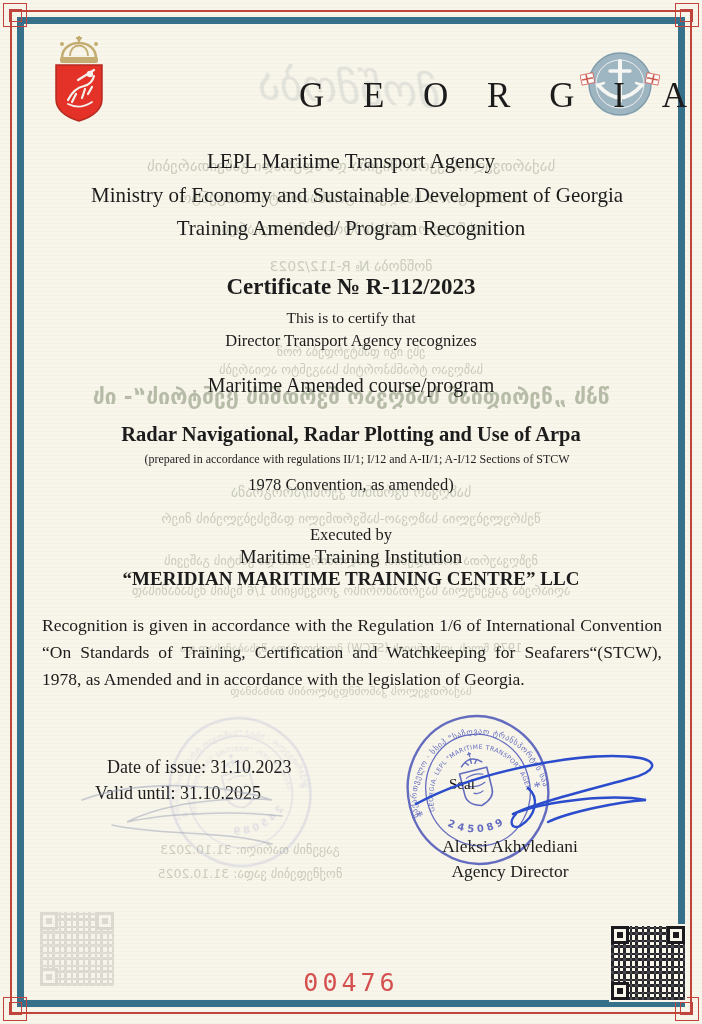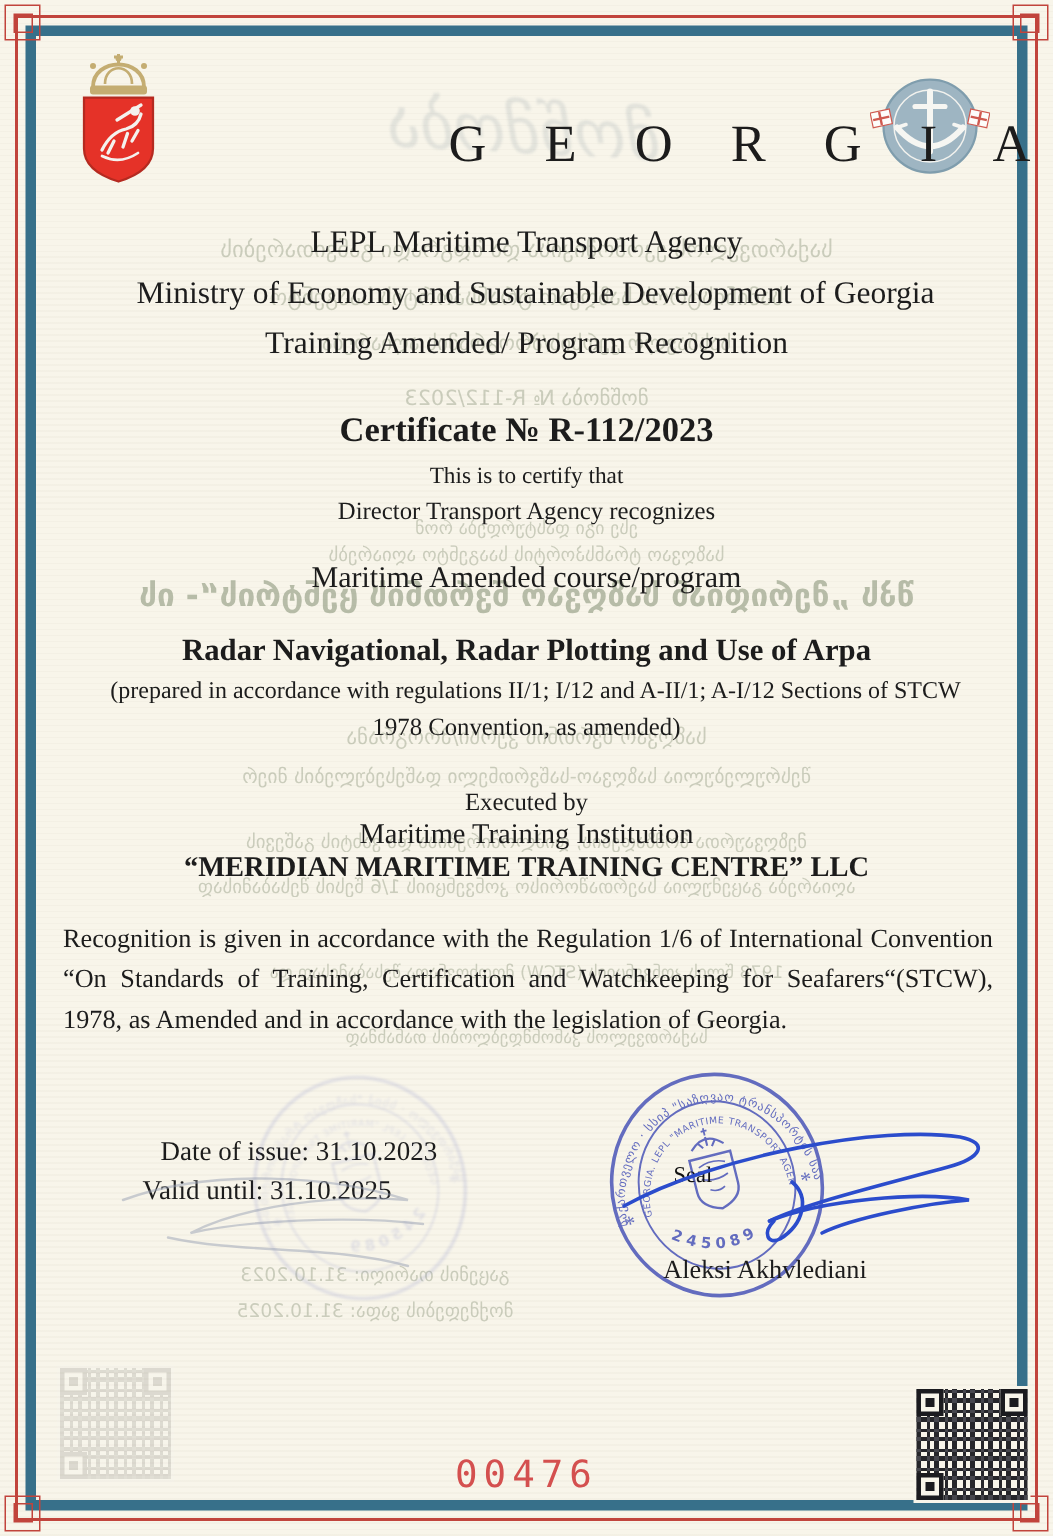--- a/index.html
+++ b/index.html
@@ -53,21 +53,21 @@
   .hline{position:absolute;left:0;right:0;margin:0;text-align:center;font-size:21px;}
   .h1{top:149px;} .h2{top:183px;margin-left:12px;} .h3{top:216px;}
 
   
   .cnum{position:absolute;top:274px;left:0;right:0;margin:0;text-align:center;font-size:23px;font-weight:600;}
   .bline{position:absolute;left:0;right:0;margin:0;text-align:center;}
   .certify1{top:309px;font-size:15.5px;}
   .certify2{top:331px;font-size:16.5px;}
   .course-intro{top:374px;font-size:20px;}
   .course-title{top:423px;font-size:20.5px;font-weight:bold;}
-  .note1{top:452px;font-size:16px;margin-left:12px;}
+  .note1{top:452px;font-size:12px;margin-left:12px;}
   .note2{top:475px;font-size:16.5px;}
   .executed{top:525px;font-size:16.5px;}
   .inst-type{top:546px;font-size:19px;}
   .inst-name{top:568px;font-size:19px;font-weight:bold;}
   .paragraph{position:absolute;top:612px;left:42px;width:620px;margin:0;
     font-size:17.5px;line-height:1.55;text-align:justify;}
 
   
   .date-issue{position:absolute;left:95px;top:745px;margin:12px;font-size:18px;}
   .valid-until{position:absolute;left:95px;top:783px;margin:0;font-size:18px;}
@@ -247,20 +247,21 @@
 
   <svg class="signature" width="260" height="105" viewBox="0 0 260 105">
     <g fill="none" stroke="#2b4ccc" stroke-width="2.4" stroke-linecap="round">
       <path d="M8,62 C70,28 180,8 232,16 C252,20 246,30 224,36 C180,48 130,60 105,72"></path>
       <path d="M105,72 C140,58 205,52 238,58 C210,60 160,70 140,80"></path>
       <path d="M120,46 C132,56 128,74 112,84 C104,88 100,80 108,72"></path>
     </g>
   </svg>
 
   <p class="signer-name">Aleksi Akhvlediani</p>
+  <p class="signer-title">Agency Director</p>
 
   <div class="qr qr-ghost">
     <div class="qr-body">
         <div class="finder f-tl"></div>
         <div class="finder f-tr"></div>
         <div class="finder f-bl"></div>
       </div>
   </div>
   <div class="qr qr-main">
     <div class="qr-body">

